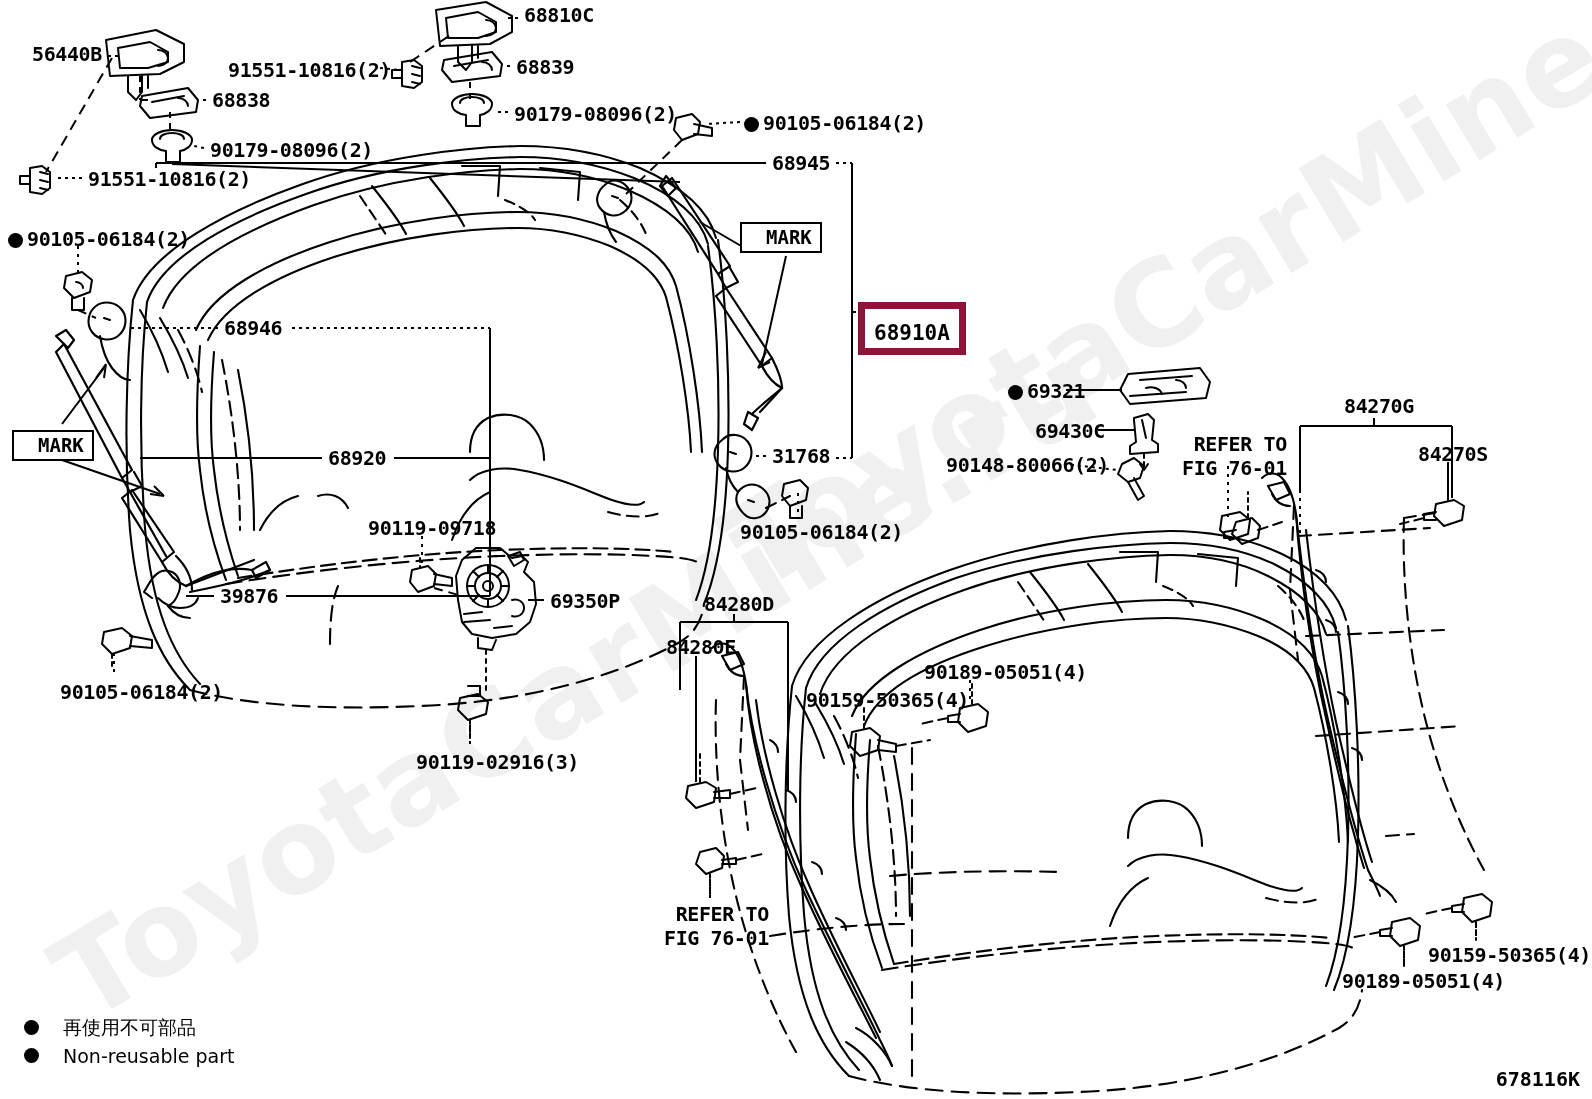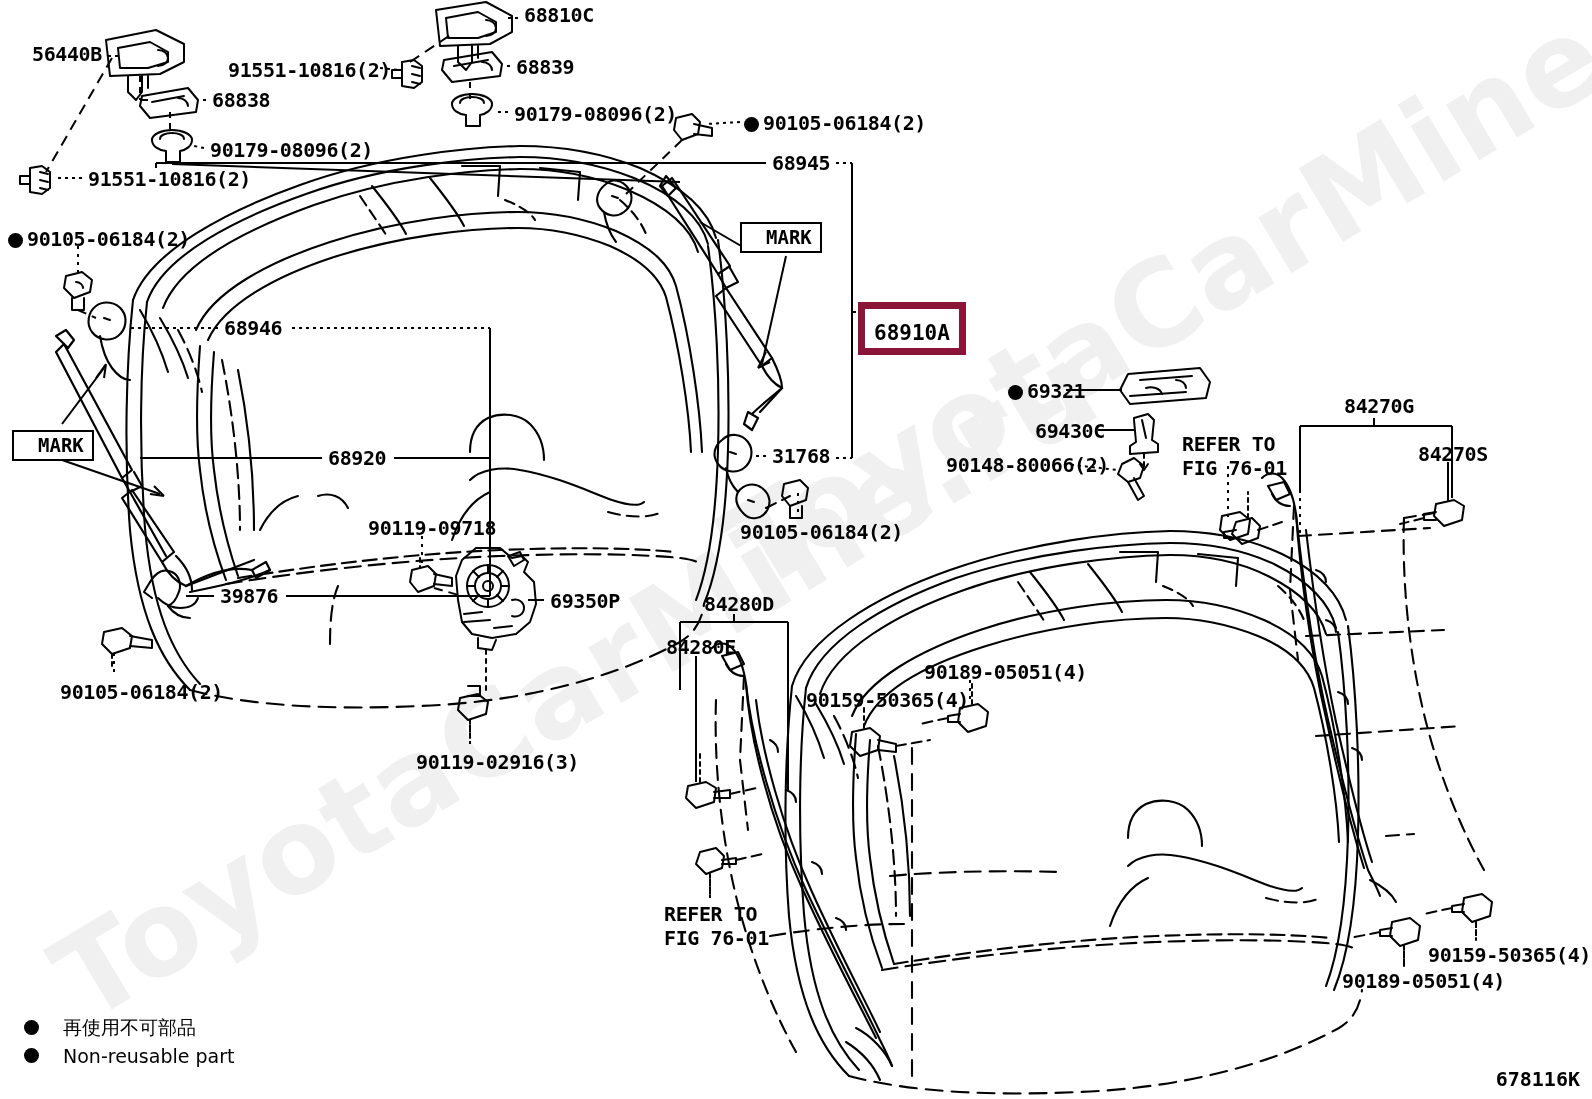--- a/index.html
+++ b/index.html
@@ -9,21 +9,21 @@
   svg#art{position:absolute;left:0;top:0;width:1592px;height:1099px;}
   .wm{position:absolute;left:0;top:0;width:1592px;height:1099px;
       pointer-events:none;overflow:hidden;}
   .wm span{position:absolute;color:#f0f0f0;font-weight:700;
       font-family:"DejaVu Sans","Liberation Sans",sans-serif;
       white-space:nowrap;letter-spacing:1px;}
   .wm .w1{font-size:118px;left:30px;top:930px;transform:rotate(-31deg);transform-origin:0 0;}
   .wm .w2{font-size:118px;left:700px;top:500px;transform:rotate(-31deg);transform-origin:0 0;}
   .lbl{position:absolute;color:#000;white-space:nowrap;
        font-family:"DejaVu Sans Mono","Liberation Mono",monospace;
-       font-size:20px;font-weight:700;letter-spacing:-0.4px;line-height:1.05;}
+       font-size:20px;font-weight:700;letter-spacing:-0.4px;line-height:1.05;text-align:right;}
   .lbl.two{line-height:1.18;}
   .dot{display:inline-block;width:15px;height:15px;border-radius:50%;
        background:#000;vertical-align:-2px;margin-right:4px;}
   .markbox{position:absolute;border:2px solid #000;background:#fff;
        font-family:"DejaVu Sans Mono","Liberation Mono",monospace;
        font-size:19px;font-weight:700;color:#000;
        padding:2px 8px 3px 24px;}
   .hl{position:absolute;border:7px solid #8B1538;background:#fff;
       font-family:"DejaVu Sans Mono","Liberation Mono",monospace;
       font-size:21px;font-weight:700;color:#000;padding:12px 9px 3px 9px;}

